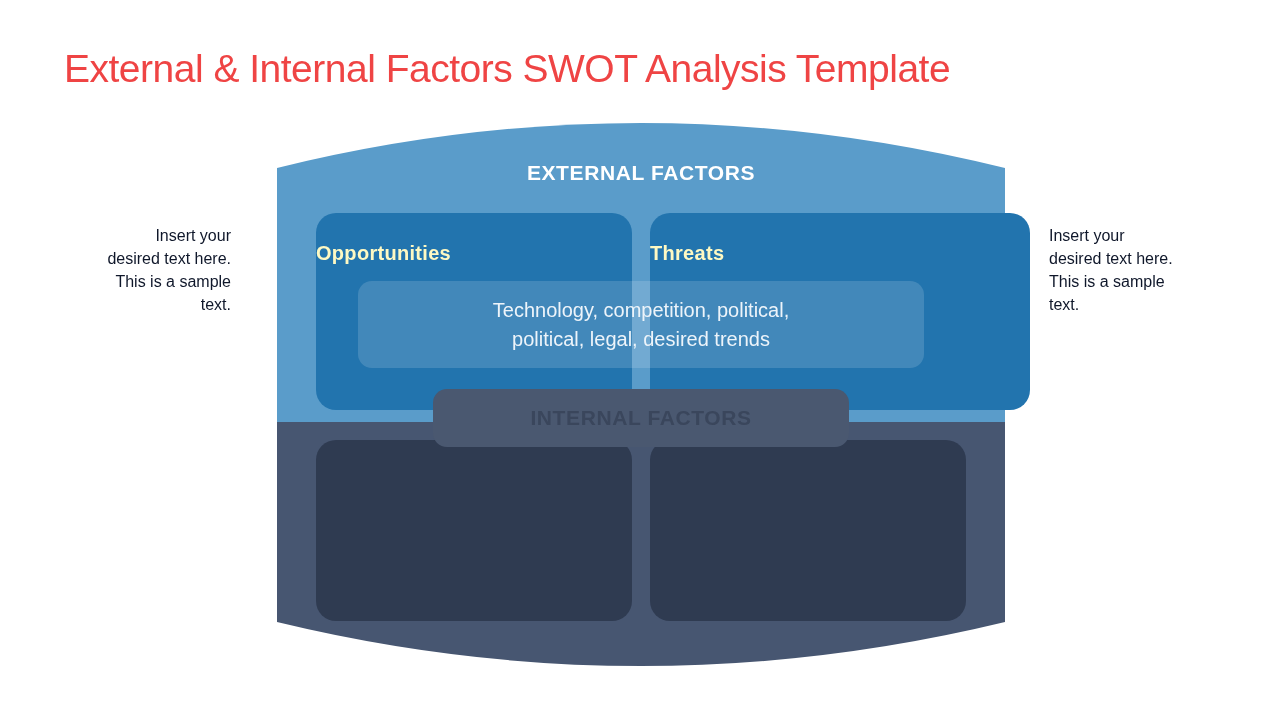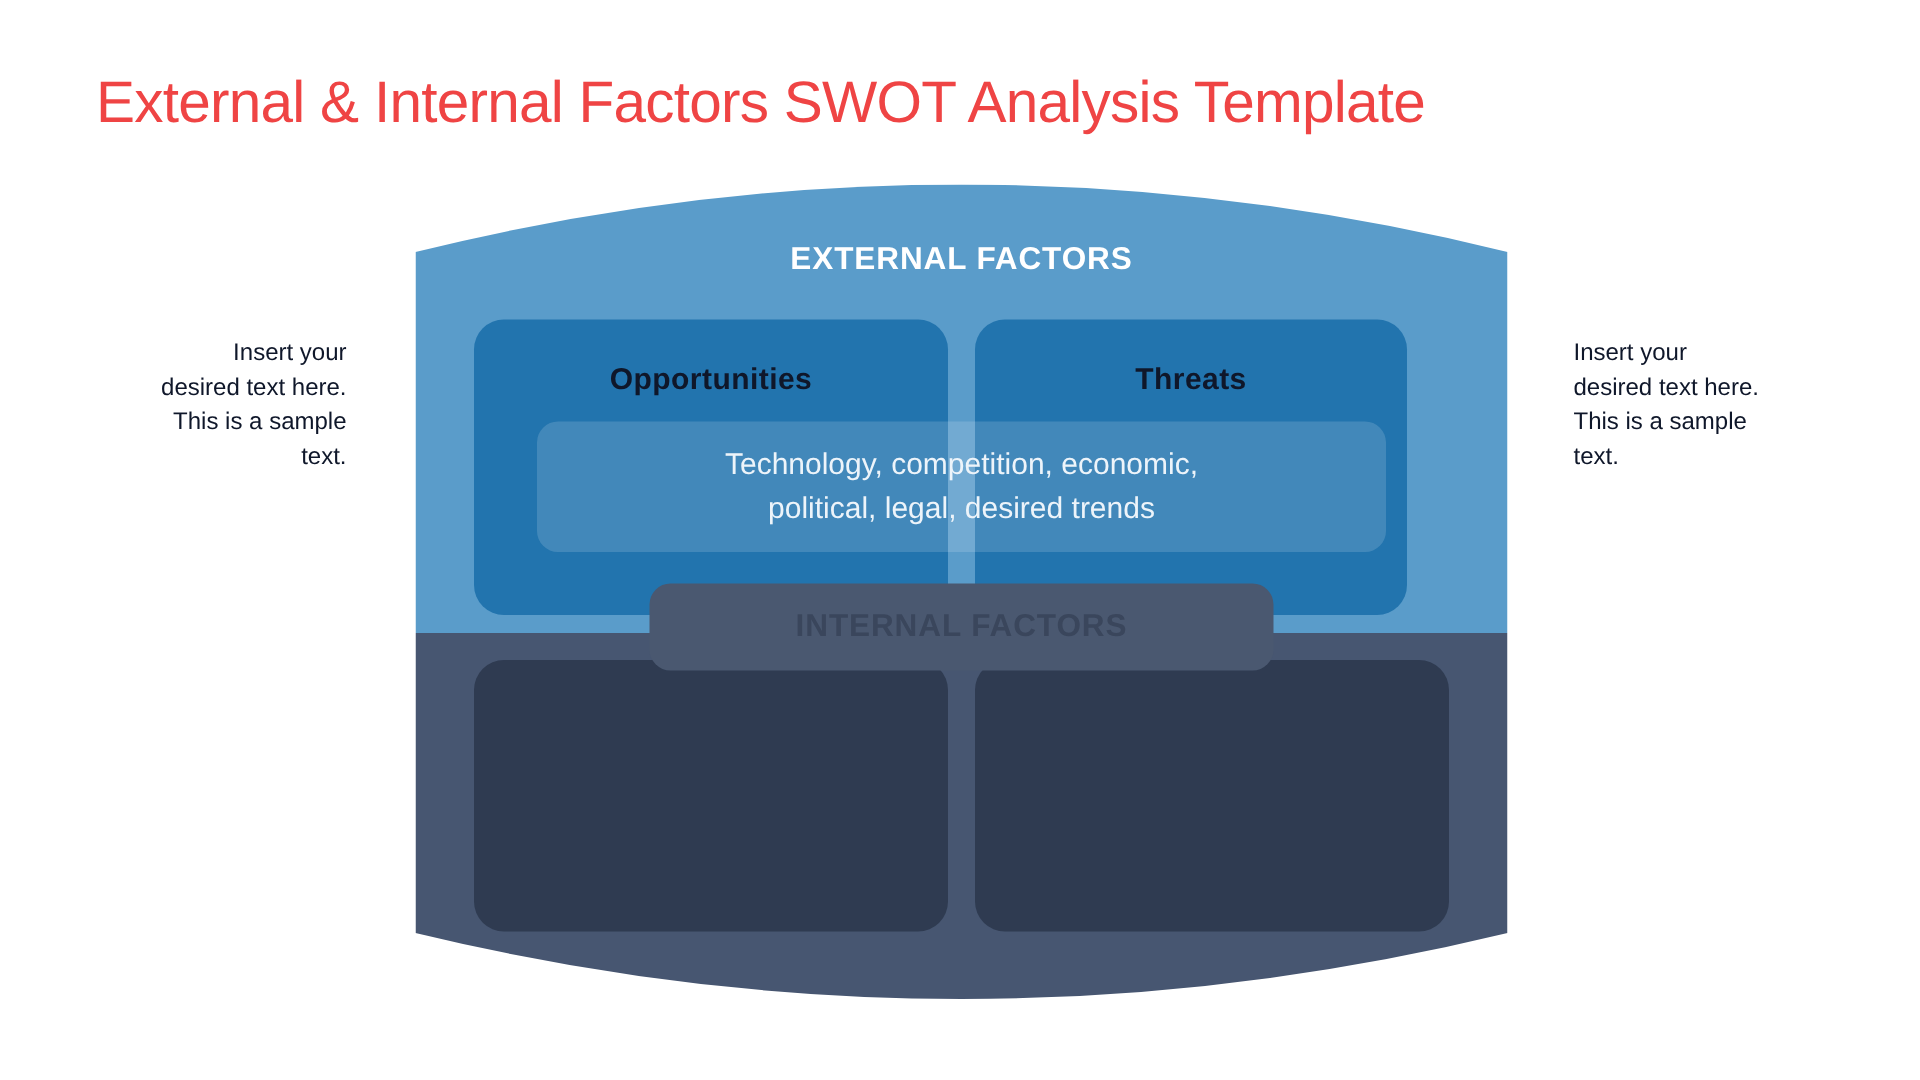--- a/index.html
+++ b/index.html
@@ -25,24 +25,24 @@
   .ext-header {
     position:absolute; left:0; top:38px; width:728px; text-align:center;
     color:#ffffff; font-weight:700; font-size:21px; letter-spacing:0.6px;
     z-index:2;
   }
   .blue-box {
     position:absolute; top:90px; height:197px; background:#2274AE;
     border-radius:20px; z-index:1;
   }
   .blue-box.left  { left:39px;  width:316px; }
-  .blue-box.right { left:373px; width:288px; }
+  .blue-box.right { left:373px; width:380px; }
   .blue-box .box-label {
-    margin-top:29px; text-align:center;
-    color:#0f172a; font-weight:700; font-size:20px; letter-spacing:0.3px;
+    margin-top:29px; text-align:left;
+    color:#fef9c3; font-weight:700; font-size:20px; letter-spacing:0.3px;
   }
   .note-box {
     position:absolute; left:81px; top:158px; width:566px; height:87px;
     background:rgba(255,255,255,0.15); border-radius:14px; z-index:2;
     display:flex; flex-direction:column; align-items:center; justify-content:center;
     color:#edf4fa; font-size:20px; line-height:29px; text-align:center;
   }
   .dark-box {
     position:absolute; top:317px; height:181px; background:#2F3B51;
     border-radius:20px; z-index:1;
@@ -88,21 +88,21 @@
 
     <div class="blue-box left">
       <div class="box-label">Opportunities</div>
     </div>
 
     <div class="blue-box right">
       <div class="box-label">Threats</div>
     </div>
 
     <div class="note-box">
-        <div>Technology, competition, economic,</div>
+        <div>Technology, competition, political,</div>
         <div>political, legal, desired trends</div>
       </div>
 
     <div class="dark-box left"></div>
     <div class="dark-box right"></div>
 
     <div class="int-tab">
       <span>INTERNAL FACTORS</span>
     </div>
 

